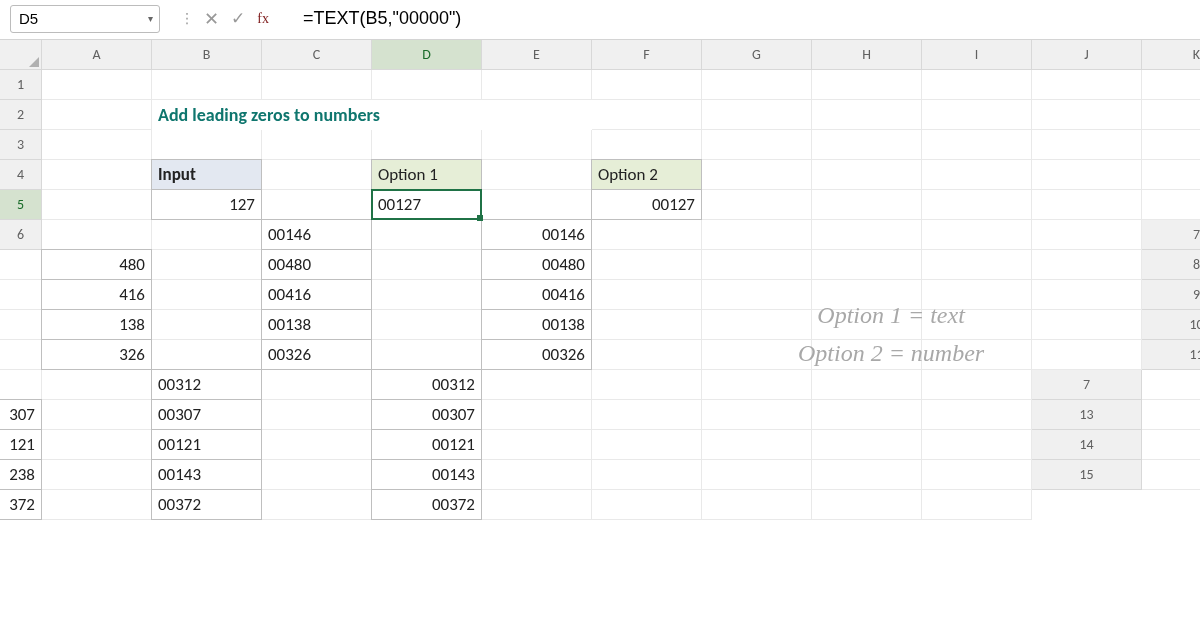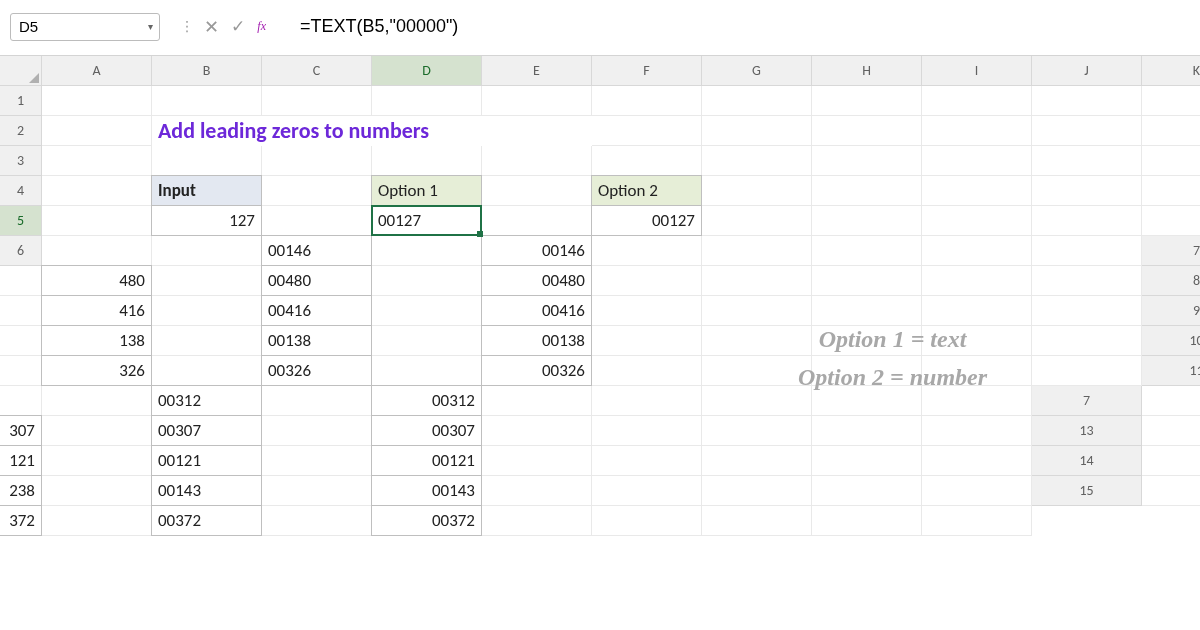--- a/index.html
+++ b/index.html
@@ -10,21 +10,21 @@
     width: 1200px;
     height: 630px;
     overflow: hidden;
     position: relative;
     color: #333;
   }
   
   .formula-bar {
     display: flex;
     align-items: center;
-    height: 56px;
+    height: 40px;
     background: #fff;
     border-bottom: 1px solid #d4d4d4;
     padding: 4px 10px 6px 10px;
   }
   .name-box-wrap {
     display: flex; align-items: center;
     border: 1px solid #bcbcbc;
     border-radius: 3px;
     height: 28px;
     padding: 0 6px 0 8px;
@@ -35,21 +35,21 @@
     border: none; outline: none; font-size: 15px; width: 100px; background: transparent;
   }
   .name-chevron { color: #666; font-size: 10px; margin-left: auto; }
   .fb-mid {
     display: flex; align-items: center; gap: 12px; padding: 0 18px 0 20px;
   }
   .fb-mid .dots { color: #9a9a9a; font-size: 14px; letter-spacing: -2px; }
   .fb-icon { color: #999; font-size: 18px; }
   .fb-icon.check { color: #999; font-size: 17px; }
   .fb-fx {
-    font-style: italic; font-family: "Segoe UI", serif; font-size: 12px; color: #a21caf;
+    font-family: "Segoe UI", serif; font-size: 14px; color: #7f1d1d;
   }
   .formula-input {
     border: none; outline: none; font-size: 18px; flex: 1;
     height: 28px; padding: 0 12px; background: #fff; margin-left: 4px;
   }
   
   .grid-wrap { position: relative; height: 585px; overflow: hidden; }
   .grid {
     position: absolute; left: 0; top: 0;
     display: grid;
@@ -76,21 +76,21 @@
     border-bottom: 1px solid #e9e9e9;
     display: flex; align-items: center;
     padding: 0 6px;
     font-size: 17px;
     color: #222;
     background: #fff;
   }
   .cell.right { justify-content: flex-end; }
   .cell.left { justify-content: flex-start; }
   .cell.nb { border-right: 1px solid transparent; border-bottom: 1px solid transparent; }
-  .title-text { font-weight: 700; font-size: 22px; color: #6d28d9; }
+  .title-text { font-weight: 700; font-size: 18px; color: #0f766e; }
   
   .tblcell {
     border: 1px solid #bfbfbf; margin: -1px 0 0 -1px;
   }
   .tblhdr-blue { background: #e3e8f1; font-weight: 600; }
   .tblhdr-green { background: #e6eed7; font-weight: 400; }
   
   .sel-outline {
     position: absolute;
     border: 2px solid #1f7246;
@@ -321,17 +321,17 @@
       <div class="cell"></div>
       <div class="cell"></div>
       <div class="cell"></div>
       <div class="cell"></div>
     </div>
 
   <div class="sel-outline" style="left:371px; top:149px; width:111px; height:31px;">
     <div class="sel-handle"></div>
   </div>
 
-  <div class="annotation" style="left:798px; top:264px;font-weight:bold;">
+  <div class="annotation" style="left:798px; top:256px;">
     <div>Option 1 = text</div>
     <div>Option 2 = number</div>
   </div>
 </div>
 
 </body></html>

